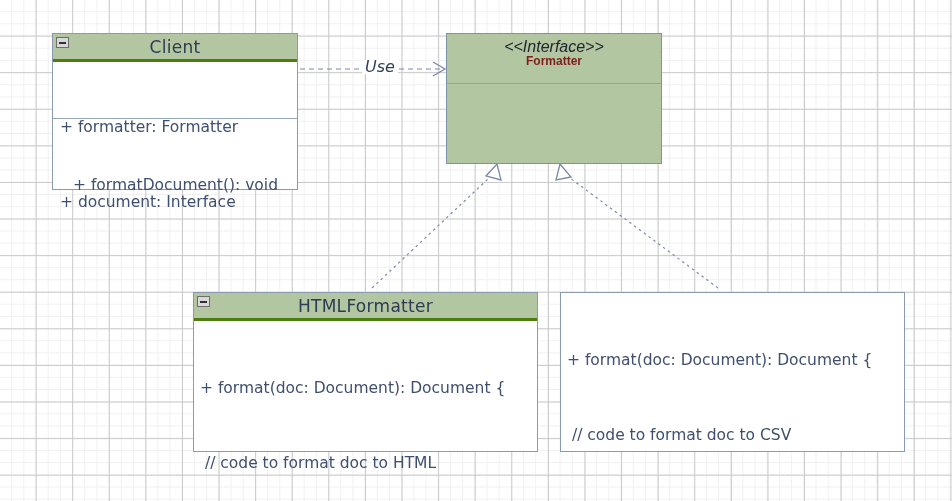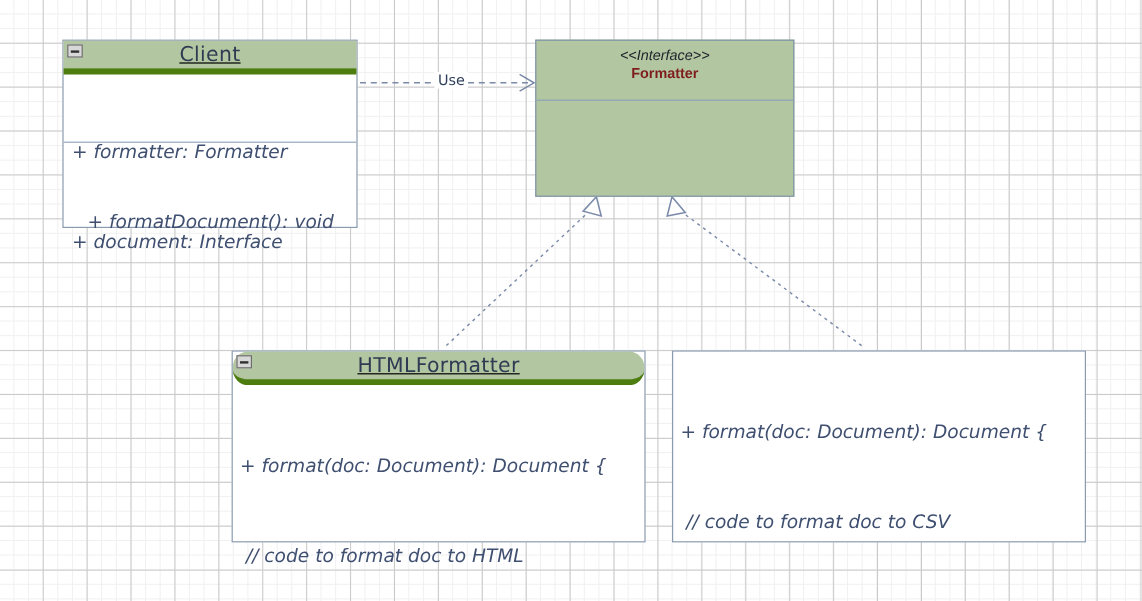--- a/index.html
+++ b/index.html
@@ -43,25 +43,24 @@
     box-shadow: 0 0 0 0 rgba(0,0,0,0);
   }
   .uml-box.iface {
     background: #b2c6a1;
     border: 1px solid #7f93a8;
   }
   .uml-header {
     position: relative;
     box-sizing: border-box;
     background: #b2c6a1;
-    border-bottom: 5px solid #4d7c0f;
+    border-bottom: 3px solid #4d7c0f;
     display: flex;
     align-items: center;
     justify-content: center;
-    text-decoration: underline;
   }
   .collapse-btn {
     position: absolute;
     left: 3px;
     top: 3px;
     width: 13px;
     height: 11px;
     box-sizing: border-box;
     background: #d8d8d8;
     border: 1px solid #6e6e6e;
@@ -87,21 +86,20 @@
     font-family: "DejaVu Sans", sans-serif;
     font-size: 15.5px;
     color: #3f4f70;
     line-height: 25px;
     white-space: pre;
   }
 
   .uml-body {
     box-sizing: border-box;
     padding: 4px 6px 0 7px;
-    font-style: italic;
   }
 
   .divider {
     height: 1px;
     background: #93a7bb;
     margin: 0;
   }
 
   
   #client-box { left: 52px; top: 33px; width: 246px; height: 157px; }
@@ -113,21 +111,21 @@
   #formatter-box { left: 446px; top: 33px; width: 216px; height: 131px; }
   #formatter-head {
     box-sizing: border-box;
     height: 50px;
     padding-top: 5px;
     text-align: center;
     border-bottom: 1px solid #8fa2b6;
   }
   .stereo {
     font-family: "Liberation Sans", sans-serif;
-    font-size: 12px;
+    font-size: 16px;
     font-style: italic;
     color: #20252e;
     line-height: 15px;
   }
   .iface-name {
     font-family: "Liberation Sans", sans-serif;
     font-size: 12px;
     font-weight: bold;
     color: #7f1d1d;
     line-height: 15px;
@@ -139,30 +137,31 @@
   .iface-op {
     font-family: "Liberation Sans", sans-serif;
     font-size: 11.5px;
     color: #20252e;
     white-space: pre;
   }
 
   
   #html-box { left: 193px; top: 292px; width: 345px; height: 160px; }
   #csv-box  { left: 560px; top: 292px; width: 345px; height: 160px; }
-  #html-box .uml-header, #csv-box .uml-header { height: 28px; border-radius: 13px; }
+  #html-box .uml-header, #csv-box .uml-header { height: 28px; }
   .impl-body { padding: 5px 4px 0 6px; }
 
   
   #use-label {
     position: absolute;
     left: 362px;
     top: 60px;
     font-family: "DejaVu Sans", sans-serif;
-    font-size: 12px;
+    font-style: italic;
+    font-size: 16px;
     color: #30405c;
     background: #ffffff;
     padding: 0 3px;
     line-height: 14px;
   }
 </style>
 </head>
 <body>
 
 <div id="canvas">

